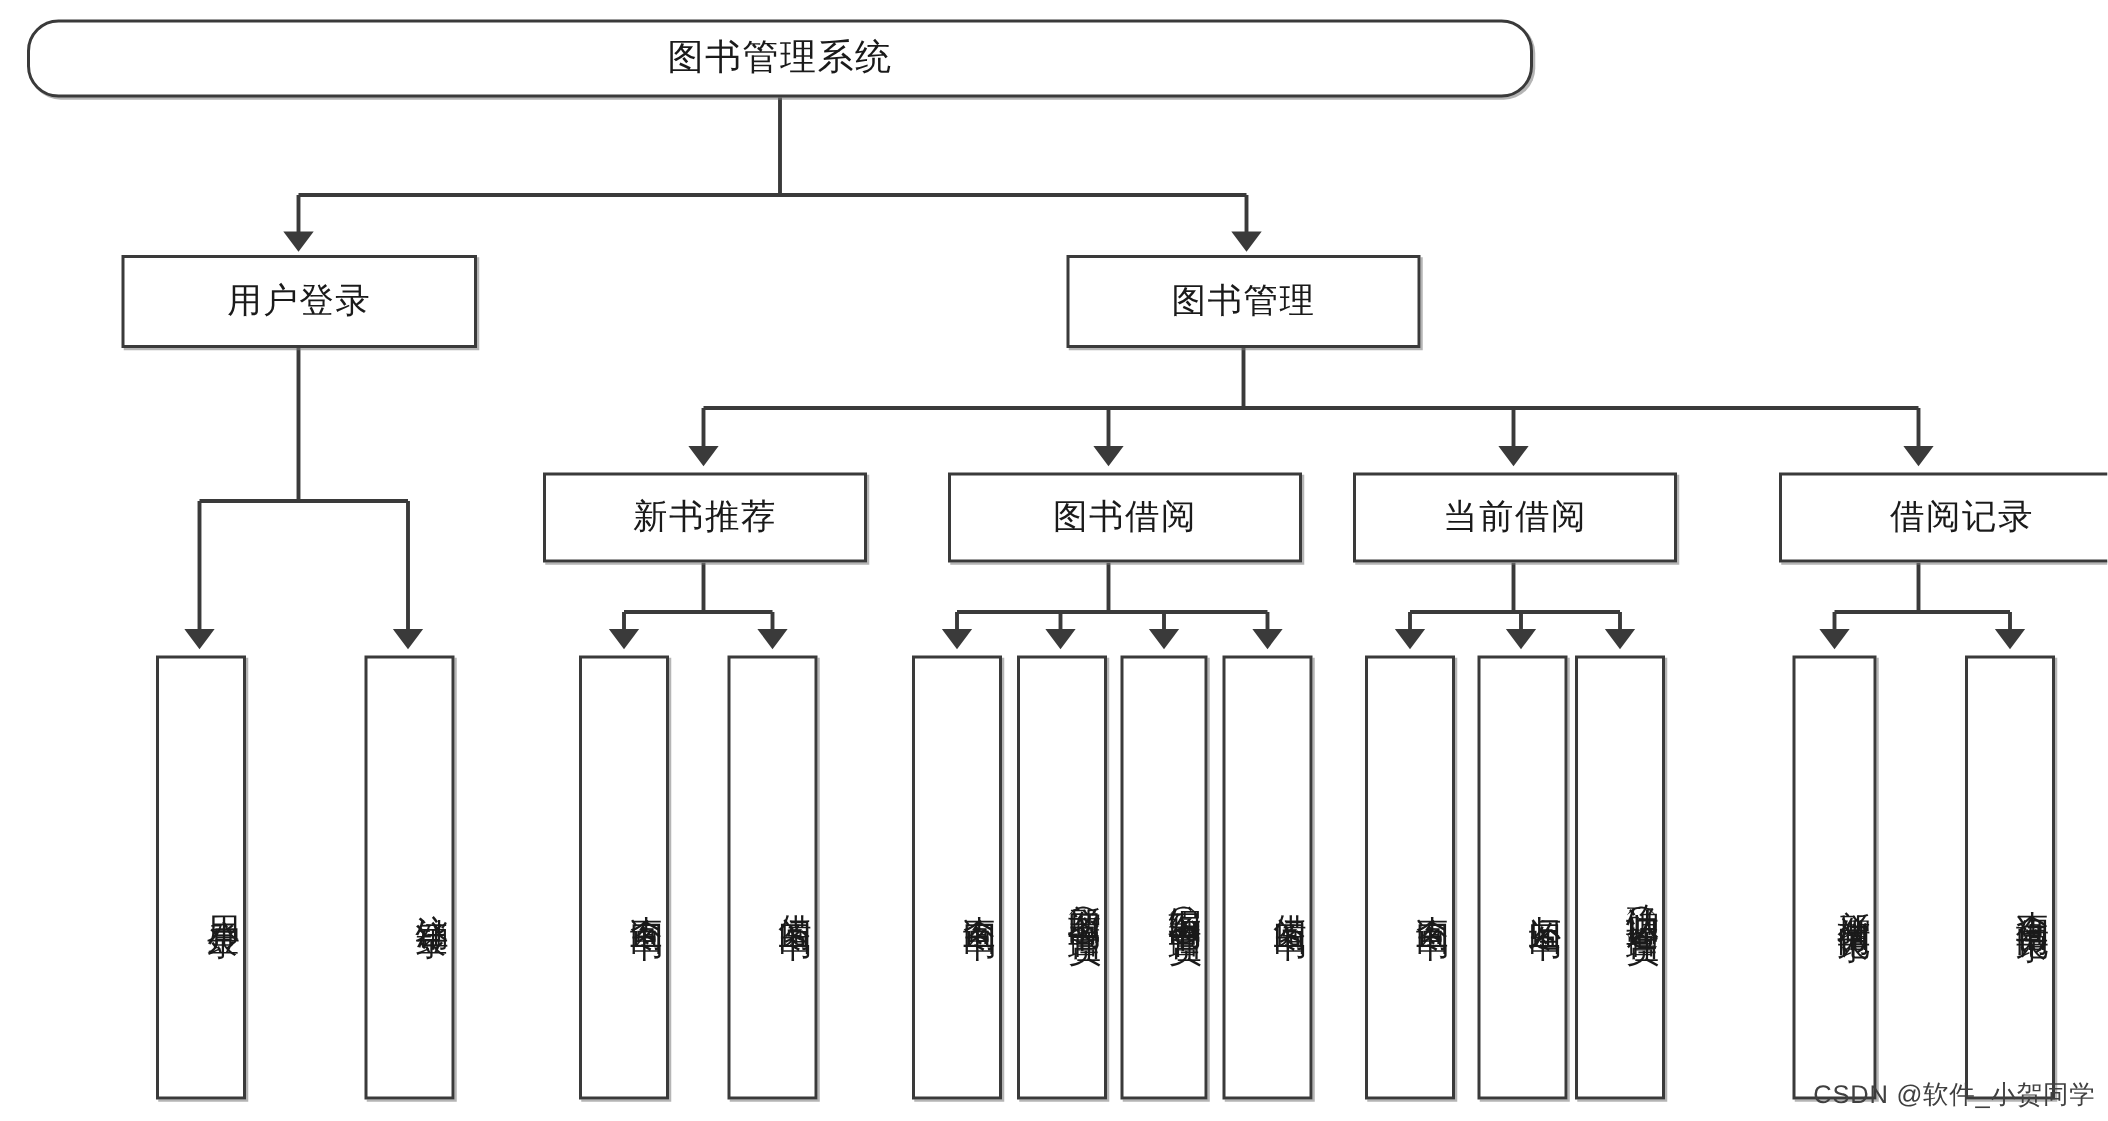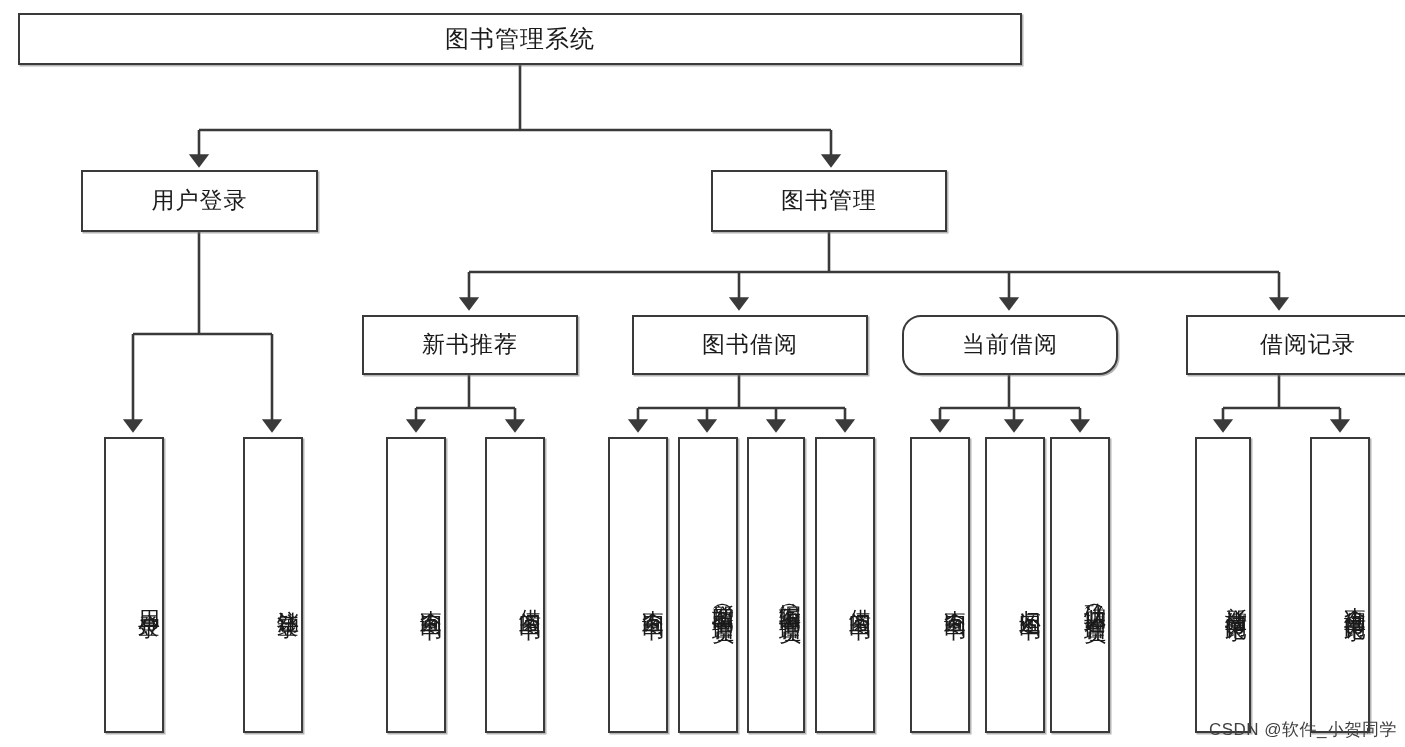--- a/index.html
+++ b/index.html
@@ -121,38 +121,38 @@
       <path d="M1014,408 L1014,425" marker-end="url(#arrow)"></path>
       <path d="M1080,408 L1080,425" marker-end="url(#arrow)"></path>
 
       <path d="M1279,375 L1279,408"></path>
       <path d="M1223,408 L1340,408"></path>
       <path d="M1223,408 L1223,425" marker-end="url(#arrow)"></path>
       <path d="M1340,408 L1340,425" marker-end="url(#arrow)"></path>
     </g>
   </svg>
 
-  <div class="node horiz root" style="left:18px;top:13px;width:1004px;height:52px;">
+  <div class="node horiz root" style="left:18px;top:13px;width:1004px;height:52px;border-radius:21px;">
     <span>图书管理系统</span>
   </div>
 
   <div class="node horiz" style="left:81px;top:170px;width:237px;height:62px;">
     <span>用户登录</span>
   </div>
   <div class="node horiz" style="left:711px;top:170px;width:236px;height:62px;">
     <span>图书管理</span>
   </div>
 
   <div class="node horiz" style="left:362px;top:315px;width:216px;height:60px;">
     <span>新书推荐</span>
   </div>
   <div class="node horiz" style="left:632px;top:315px;width:236px;height:60px;">
     <span>图书借阅</span>
   </div>
-  <div class="node horiz" style="left:902px;top:315px;width:216px;height:60px;border-radius:19px;">
+  <div class="node horiz" style="left:902px;top:315px;width:216px;height:60px;">
     <span>当前借阅</span>
   </div>
   <div class="node horiz" style="left:1170px;top:315px;width:244px;height:60px;margin-left:16px;">
     <span>借阅记录</span>
   </div>
 
   <div class="node vert" style="left:104px;top:437px;width:60px;height:296px;">
     <span class="vtext">用户登录</span>
   </div>
   <div class="node vert" style="left:243px;top:437px;width:60px;height:296px;">

